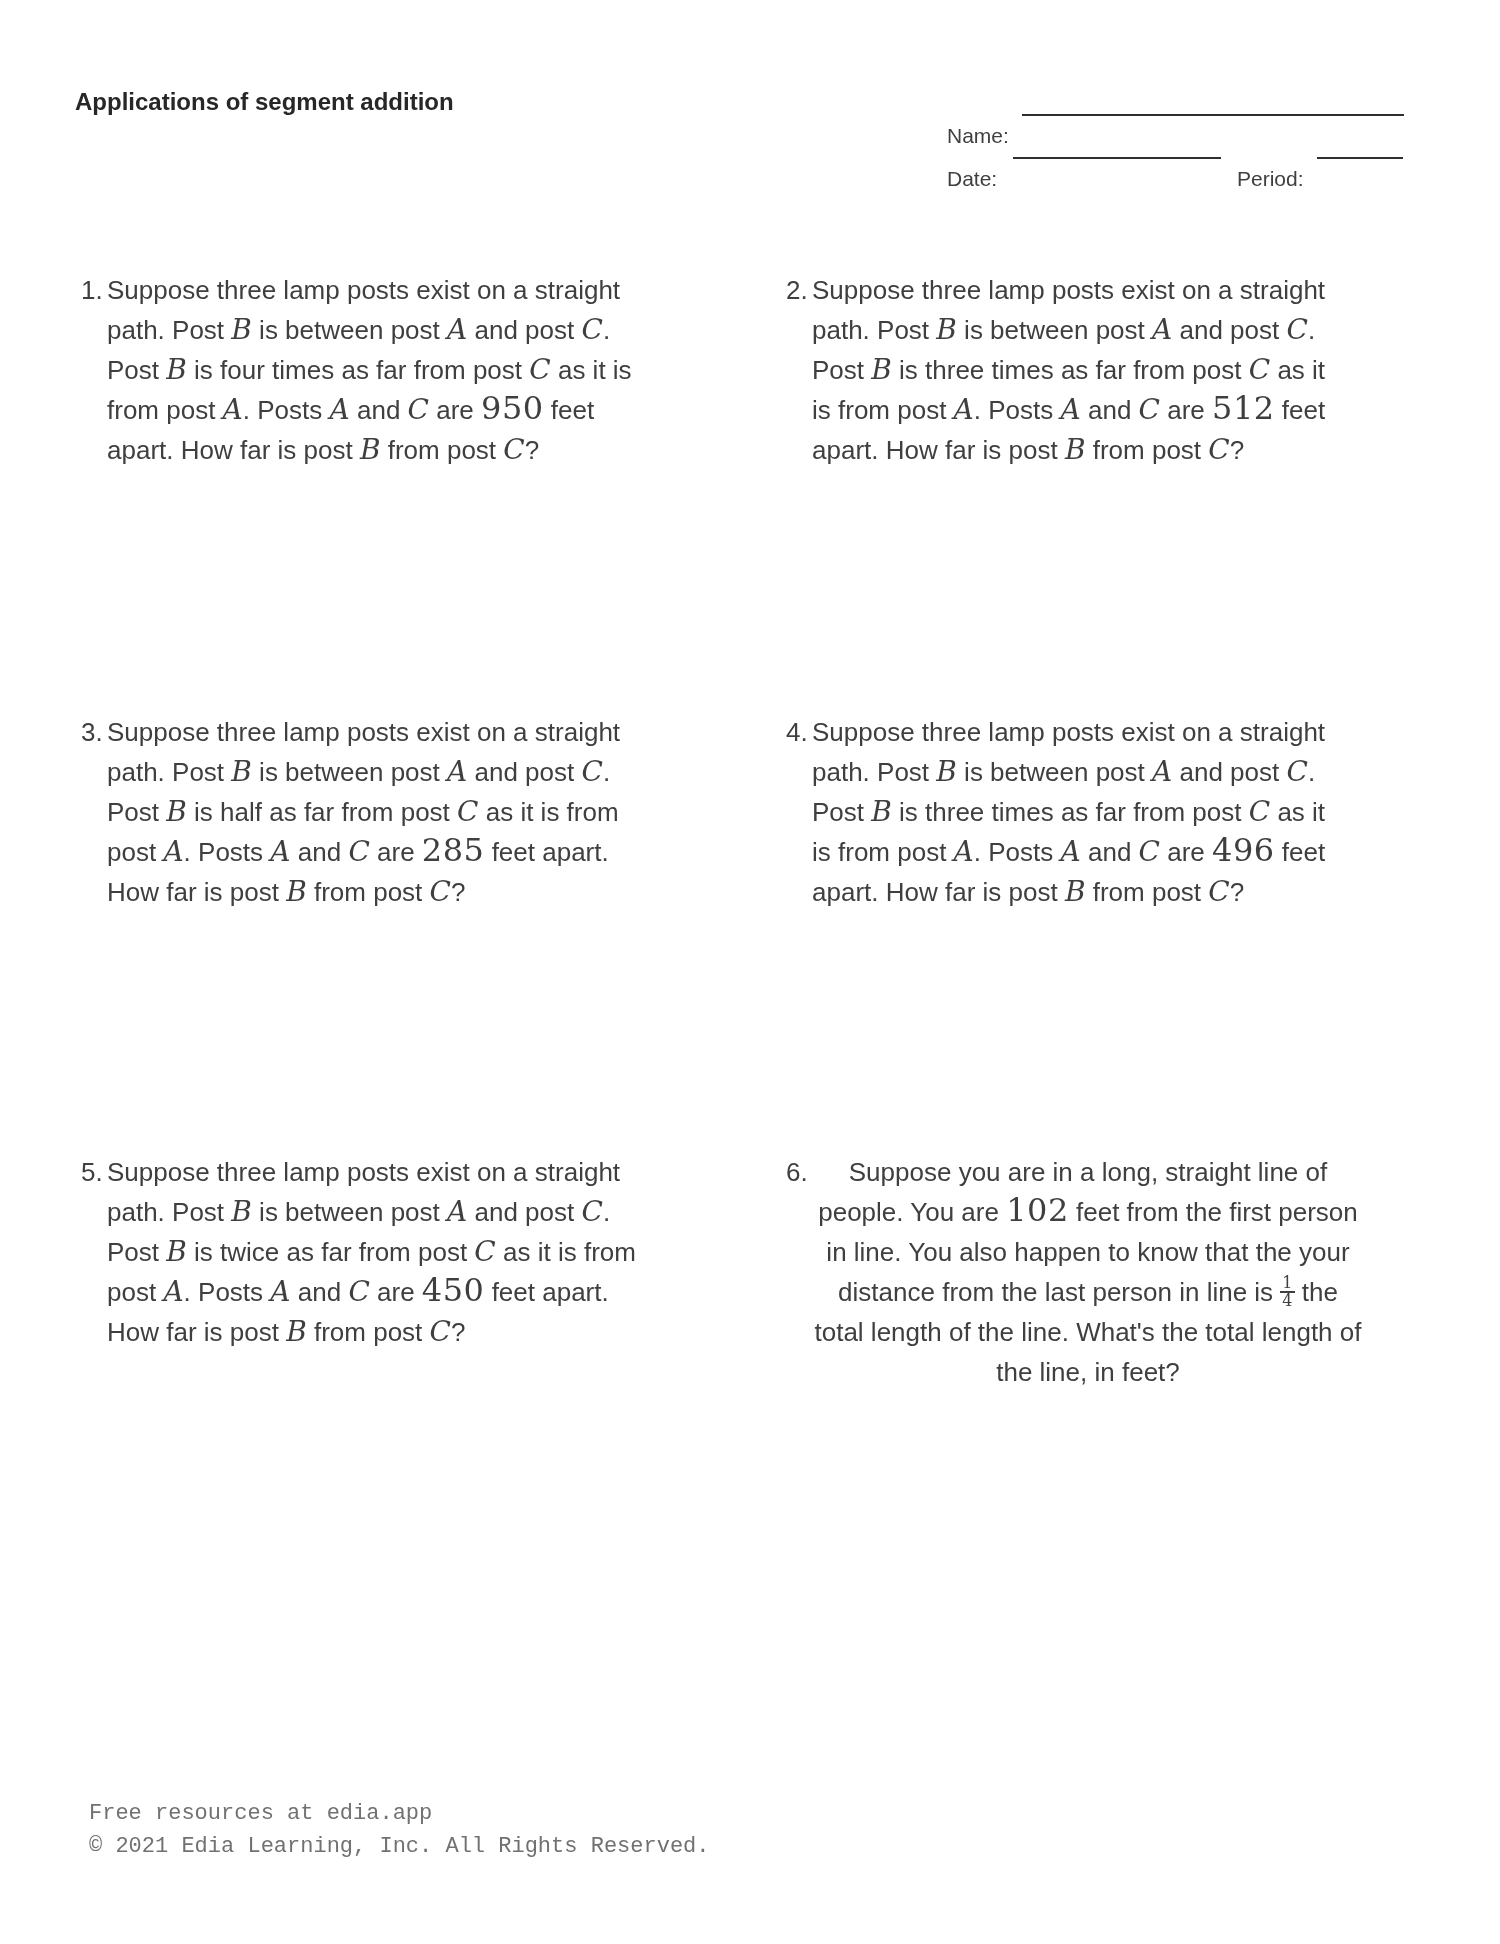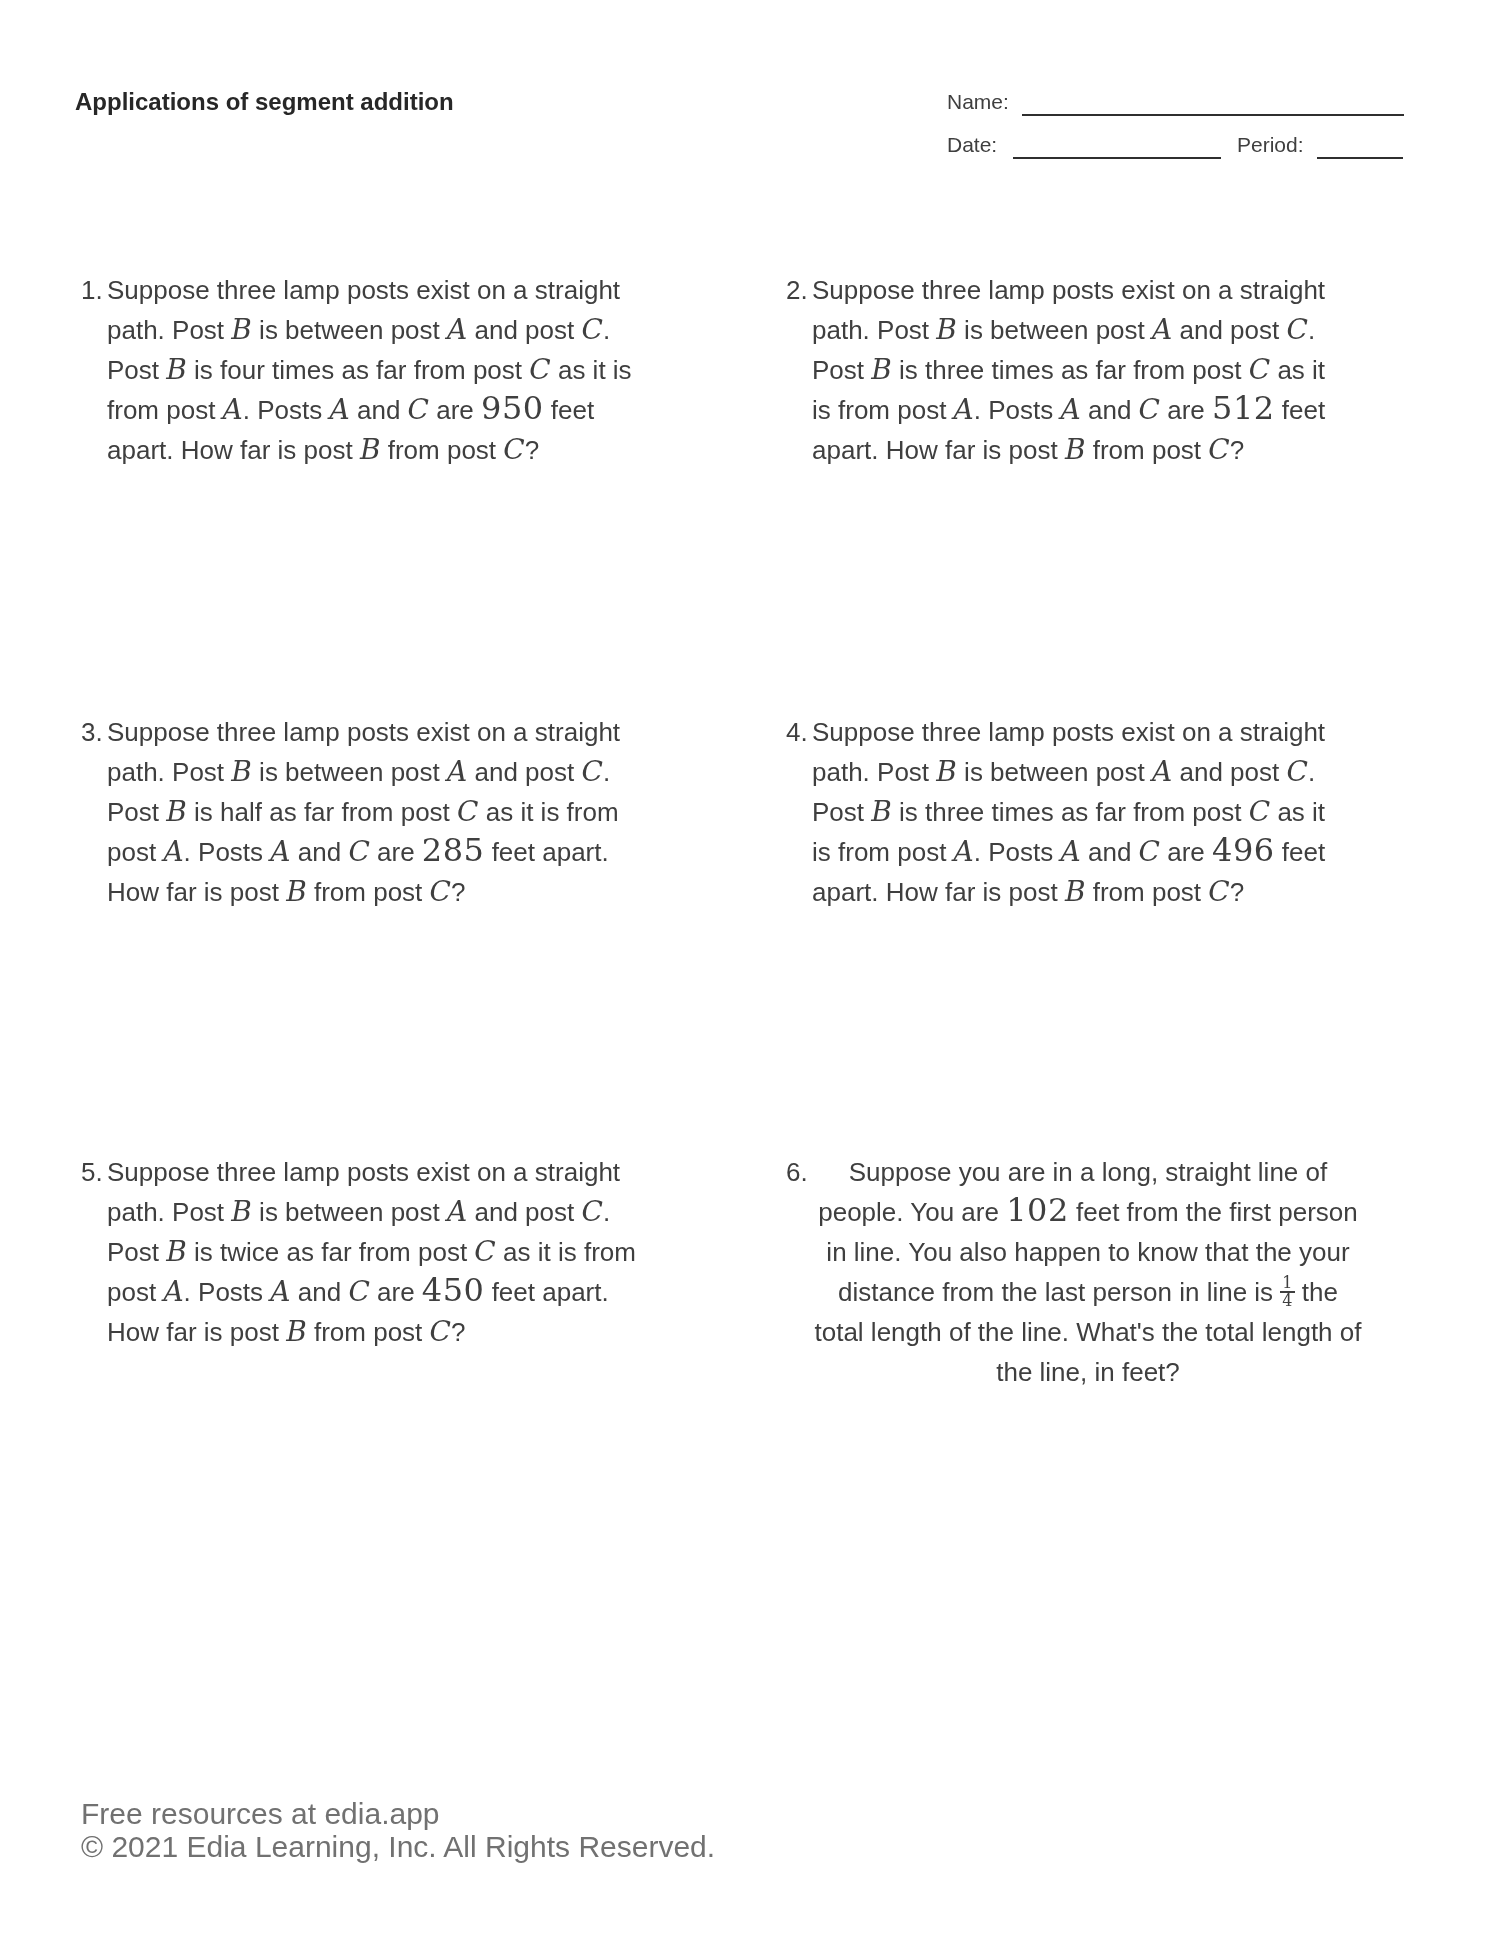--- a/index.html
+++ b/index.html
@@ -22,21 +22,21 @@
   
   .title{
     position:absolute;left:75px;top:82px;
     font-size:24px;font-weight:700;line-height:39px;
     color:var(--text-title);
     text-align:right;
   }
   .title span{display:block;}
   .hlabel{
     position:absolute;
-    font-size:21px;color:var(--text-body);
+    font-size:21px;color:var(--text-body);margin-top:34px;
   }
   .name-label{left:947px;top:90px;}
   .date-label{left:947px;top:133px;}
   .period-label{left:1237px;top:133px;}
   .fill-line{
     position:absolute;height:0;
     border-top:2px solid var(--line-color);
   }
   .name-line{left:1022px;top:114px;width:382px;}
   .date-line{left:1013px;top:157px;width:208px;}
@@ -66,23 +66,24 @@
   .frac{
     display:inline-flex;flex-direction:column;align-items:center;
     font-size:16px;line-height:1.0;vertical-align:middle;
     position:relative;top:-2px;font-style:normal;
   }
   .frac .fden{border-top:2px solid currentColor;padding:0 2px;}
   .frac .fnum{padding:0 2px;}
 
   
   .footer{
-    position:absolute;left:81px;top:1797px;
-    font-size:30px;line-height:33px;
+    position:absolute;left:89px;top:1797px;
+    font-size:22px;line-height:33px;
     color:var(--text-muted);
+    font-family:Liberation Mono, monospace;
   }
   .footer span{display:block;}
 </style>
 </head>
 <body>
 
 <div class="page">
 
   <div class="title">
     <span>Applications of segment addition</span>

